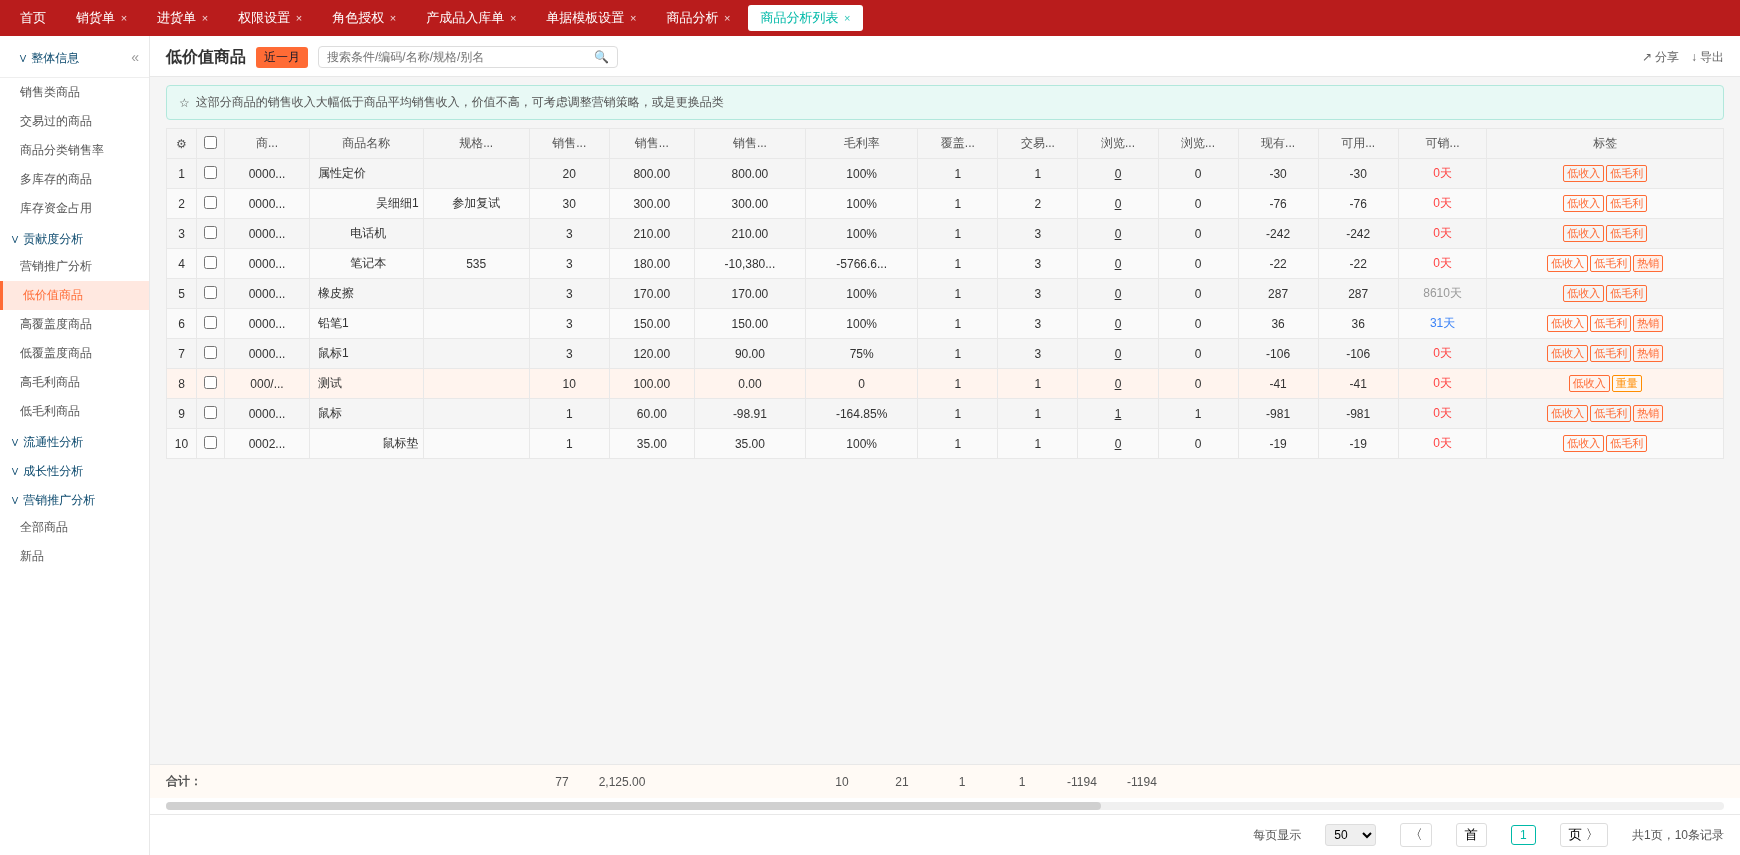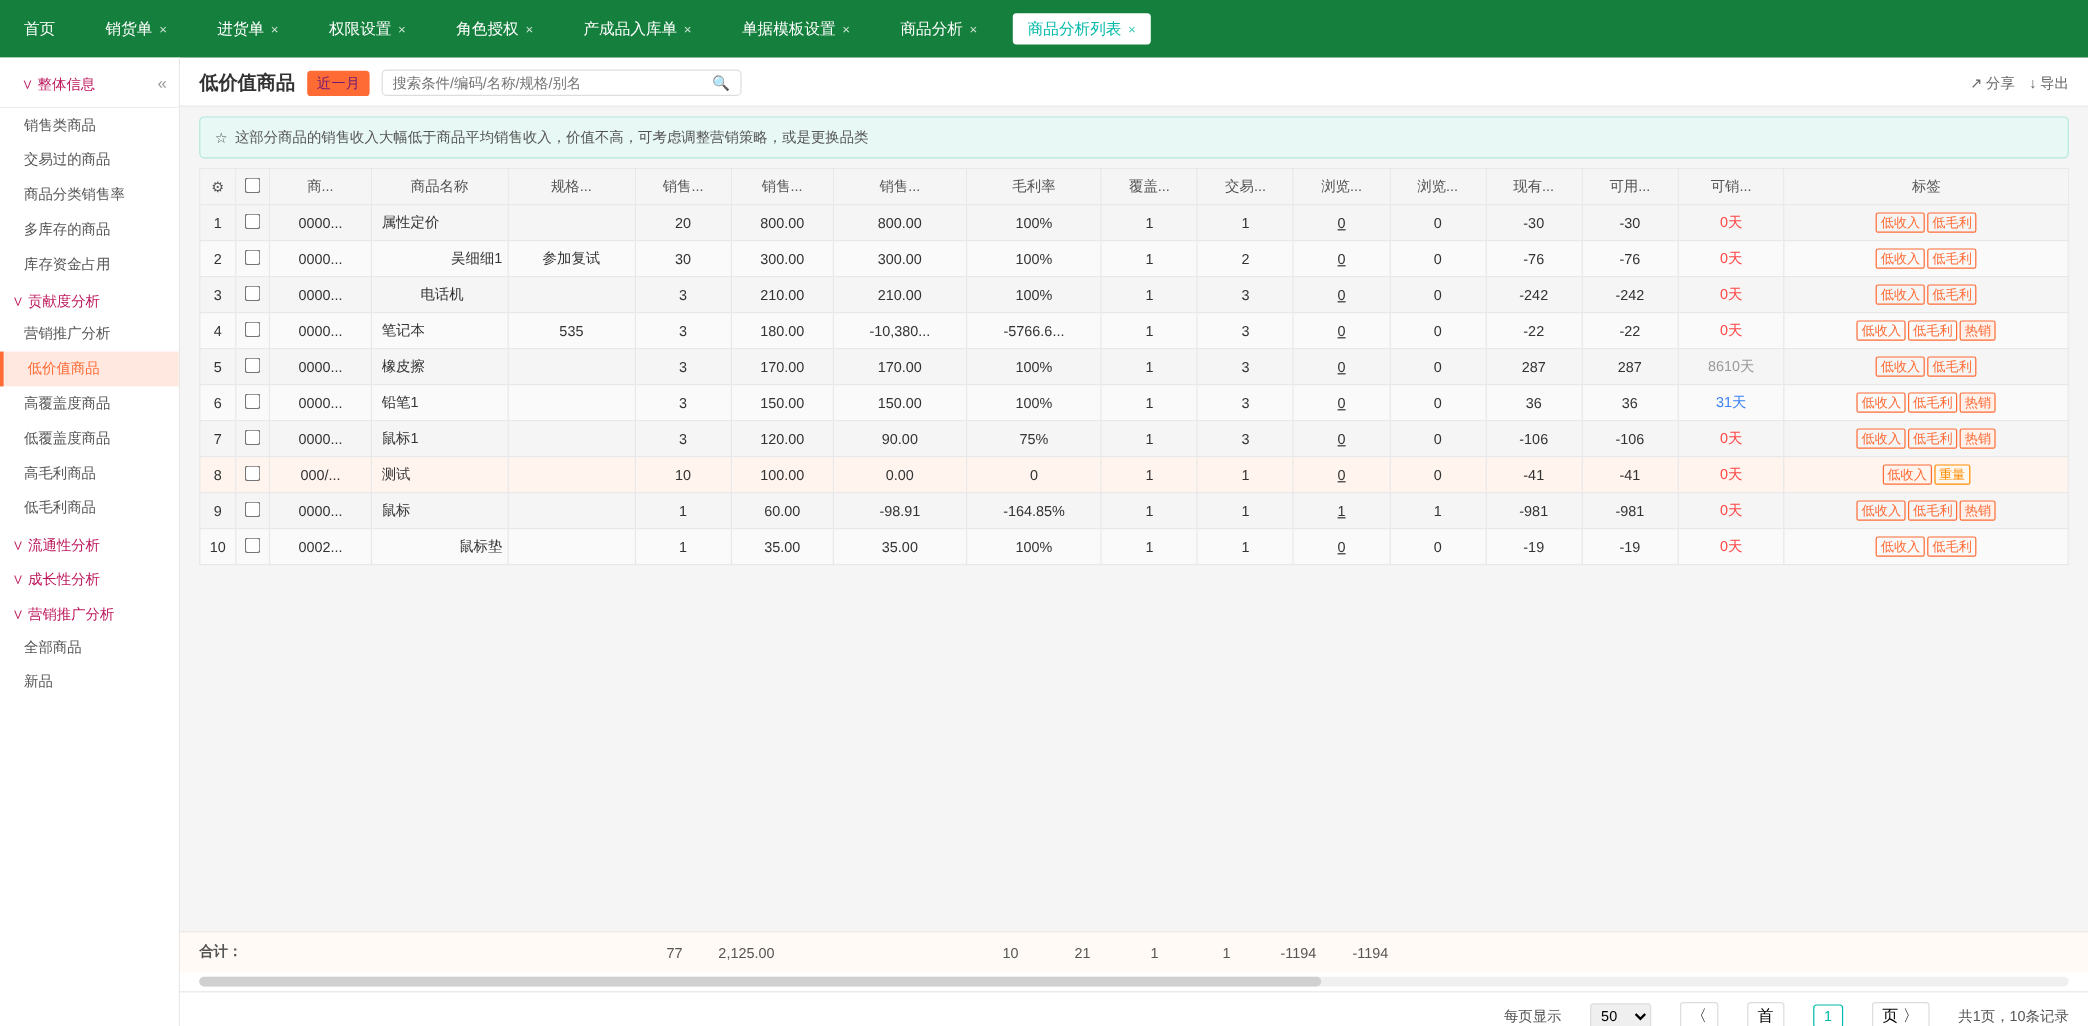--- a/index.html
+++ b/index.html
@@ -1,25 +1,25 @@
 <!DOCTYPE html>
 <html><head>
   <meta charset="utf-8">
   <style>
     * { box-sizing: border-box; margin: 0; padding: 0; }
     body { font-family: "Microsoft YaHei", Arial, sans-serif; font-size: 12px; background: #f5f5f5; color: #333; height: 855px; overflow: hidden; }
 
     
     .top-nav {
-      background: #15803d;
-      height: 48px;
+      background: #b91c1c;
+      height: 36px;
       display: flex;
       align-items: center;
       padding: 0 8px;
-      gap: 18px;
+      gap: 6px;
     }
     .nav-item {
       color: #fff;
       padding: 4px 12px;
       cursor: pointer;
       font-size: 13px;
       border-radius: 3px;
       white-space: nowrap;
     }
     .nav-item.active { background: #fff; color: #00b9a8; }
@@ -34,21 +34,21 @@
     
     .sidebar {
       width: 150px;
       background: #fff;
       border-right: 1px solid #e8e8e8;
       overflow-y: auto;
       flex-shrink: 0;
     }
     .sidebar-group-title {
       padding: 8px 10px 4px;
-      color: #be185d;
+      color: #0c4a6e;
       font-size: 12px;
       display: flex;
       align-items: center;
       gap: 4px;
     }
     .sidebar-item {
       padding: 6px 12px 6px 20px;
       cursor: pointer;
       color: #555;
       font-size: 12px;
@@ -72,21 +72,21 @@
       align-items: center;
       gap: 10px;
     }
     .page-title {
       font-size: 16px;
       font-weight: bold;
       color: #333;
     }
     .tag-btn {
       background: #ff6b35;
-      color: #701a75;
+      color: #0f172a;
       border: none;
       border-radius: 3px;
       padding: 2px 8px;
       font-size: 12px;
       cursor: pointer;
     }
     .search-box {
       display: flex;
       align-items: center;
       border: 1px solid #ddd;
@@ -384,21 +384,21 @@
       <td>0</td>
       <td>-242</td>
       <td>-242</td>
       <td style="color:#ff4444;">0天</td>
       <td><span class="tag-badge tag-low-income">低收入</span><span class="tag-badge tag-low-income">低毛利</span></td>
     </tr>
             <tr>
       <td>4</td>
       <td><input type="checkbox" style=""></td>
       <td>0000...</td>
-      <td style="text-align:left; padding-left:8px;">笔记本</td>
+      <td style="text-align:center; padding-left:8px;">笔记本</td>
       <td>535</td>
       <td>3</td>
       <td>180.00</td>
       <td>-10,380...</td>
       <td>-5766.6...</td>
       <td>1</td>
       <td>3</td>
       <td><span class="underline-link">0</span></td>
       <td>0</td>
       <td>-22</td>

